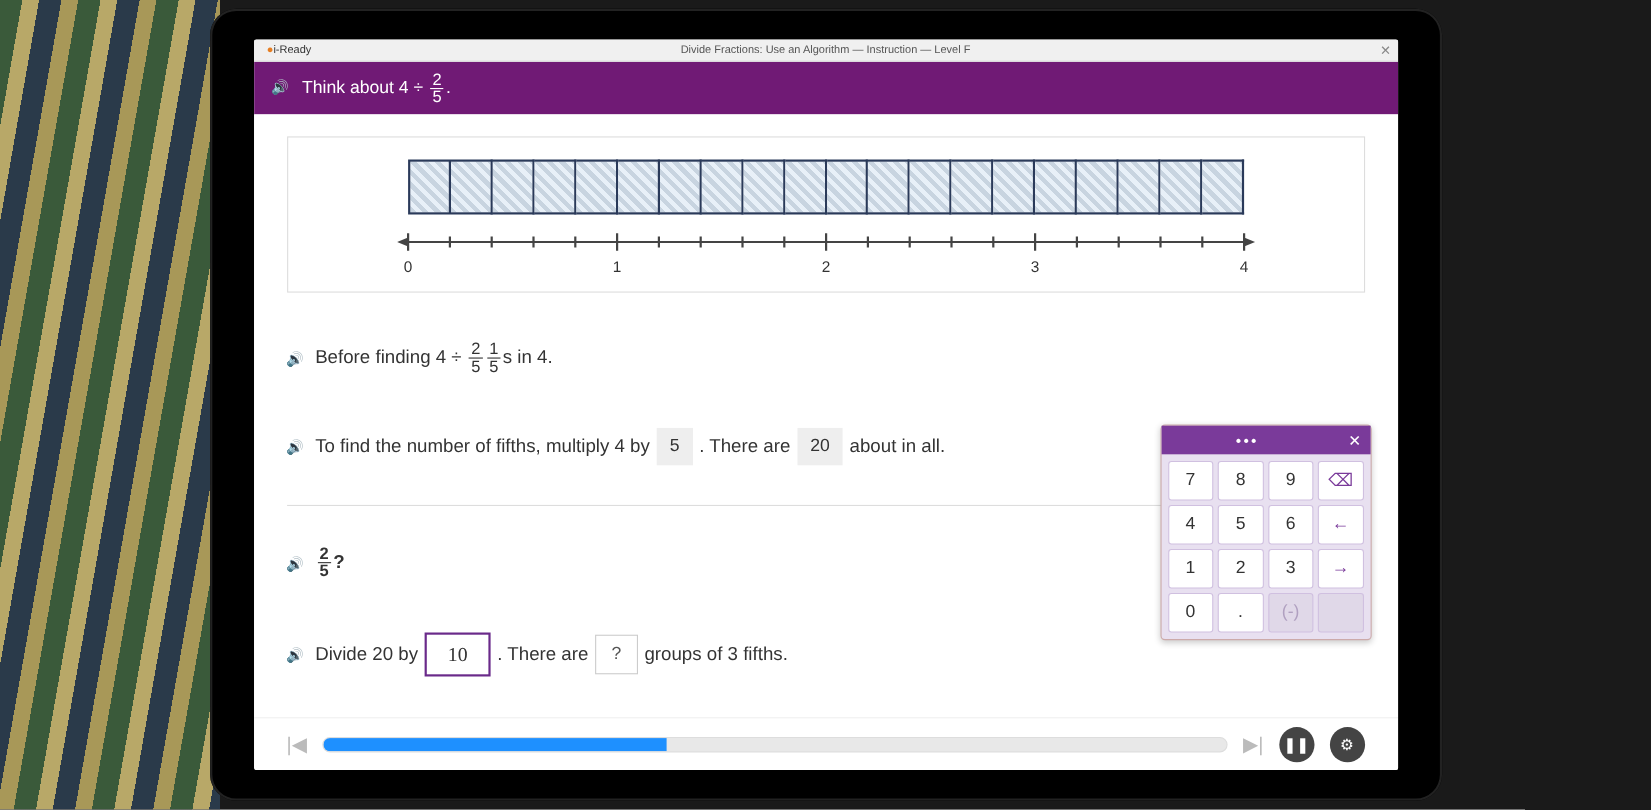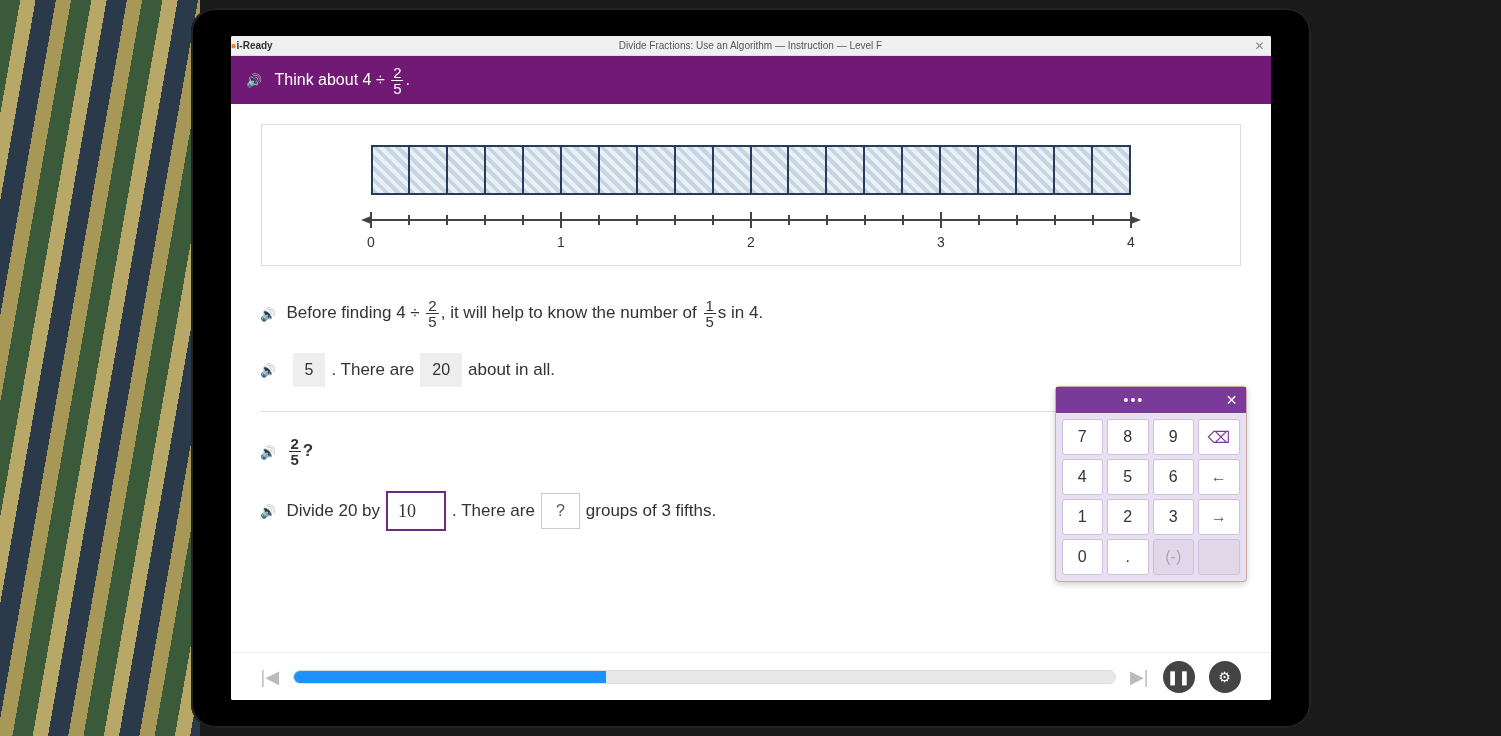--- a/index.html
+++ b/index.html
@@ -29,21 +29,21 @@
     display: flex; flex-direction: column;
     border-radius: 2px; overflow: hidden;
   }
   .titlebar {
     height: 20px; background: #f0f0f0;
     display: flex; align-items: center;
     font-size: 10px; color: #333;
     position: relative;
     border-bottom: 1px solid #ddd;
   }
-  .titlebar .brand { margin-left: 0; font-weight: bold; }
+  .titlebar .brand { margin-left: 12px; font-weight: normal; }
   .titlebar .brand .dot { color: #e67e22; }
   .titlebar .lesson { position: absolute; left: 50%; transform: translateX(-50%); color: #555; }
   .titlebar .close { position: absolute; right: 6px; color: #888; cursor: pointer; font-size: 12px; }
   .purple-bar {
     background: #701a75; color: #fff;
     height: 48px; display: flex; align-items: center;
     padding: 0 16px; font-size: 16px;
   }
   .purple-bar .speaker { margin-right: 12px; }
   .content {
@@ -57,33 +57,33 @@
   .bar-strip { display: flex; height: 50px; margin: 0 auto 10px auto; width: 760px; }
   .bar-cell {
     flex: 1; border: 2px solid #2a3a5a;
     background: repeating-linear-gradient(45deg, #c8d4e0 0 4px, #e8f0f8 4px 8px);
   }
   .bar-cell + .bar-cell { border-left: none; }
   .numline { position: relative; width: 780px; margin: 0 auto; height: 50px; }
   .numline svg { width: 100%; height: 100%; }
   .line-row {
     display: flex; align-items: center; font-size: 17px; color: #333;
-    margin: 12px 0; line-height: 1.6; flex-wrap: wrap;
+    margin: 24px 0; line-height: 1.6; flex-wrap: wrap;
   }
   .line-row .speaker { margin-right: 10px; color: #6a2a8a; }
   .frac { display: inline-flex; flex-direction: column; align-items: center; vertical-align: middle; font-size: 15px; margin: 0 2px; line-height: 1; }
   .frac .n { border-bottom: 1px solid currentColor; padding: 0 2px; }
   .frac .d { padding: 0 2px; }
   .fill-static {
     display: inline-block; background: #eee; padding: 4px 12px; margin: 0 6px;
     font-size: 16px;
   }
   .fill-input {
     display: inline-block; border: 2px solid #6a2a8a; padding: 4px 10px;
-    width: 60px; text-align: left; font-size: 18px; margin: 0 6px;
+    width: 60px; text-align: center; font-size: 18px; margin: 0 6px;
     font-family: serif;
   }
   .fill-q {
     display: inline-block; border: 1px solid #ccc; padding: 4px 14px;
     margin: 0 6px; font-size: 16px; color: #555;
   }
   hr.sep { border: none; border-top: 1px solid #ddd; margin: 12px 0; }
   .bold-q { font-weight: bold; }
   .keypad {
     position: absolute; right: 24px; bottom: 70px;
@@ -217,29 +217,30 @@
           </svg>
         </div>
       </div>
 
       <div class="line-row">
         <span class="speaker"><span class="speaker-icon"></span></span>
         <span>
           <span>Before finding 4 ÷ </span><span class="frac">
               <span class="n">2</span>
               <span class="d">5</span>
-            </span><span>, it will help to know the number of </span><span class="frac">
+            </span><span class="frac">
               <span class="n">1</span>
               <span class="d">5</span>
             </span><span>s in 4.</span>
         </span>
       </div>
 
       <div class="line-row">
         <span class="speaker"><span class="speaker-icon"></span></span>
+        <span>To find the number of fifths, multiply 4 by</span>
         <span class="fill-static">5</span>
         <span>. There are</span>
         <span class="fill-static">20</span>
         <span>about in all.</span>
       </div>
 
       <hr class="sep">
 
       <div class="line-row bold-q">
         <span class="speaker"><span class="speaker-icon"></span></span>

